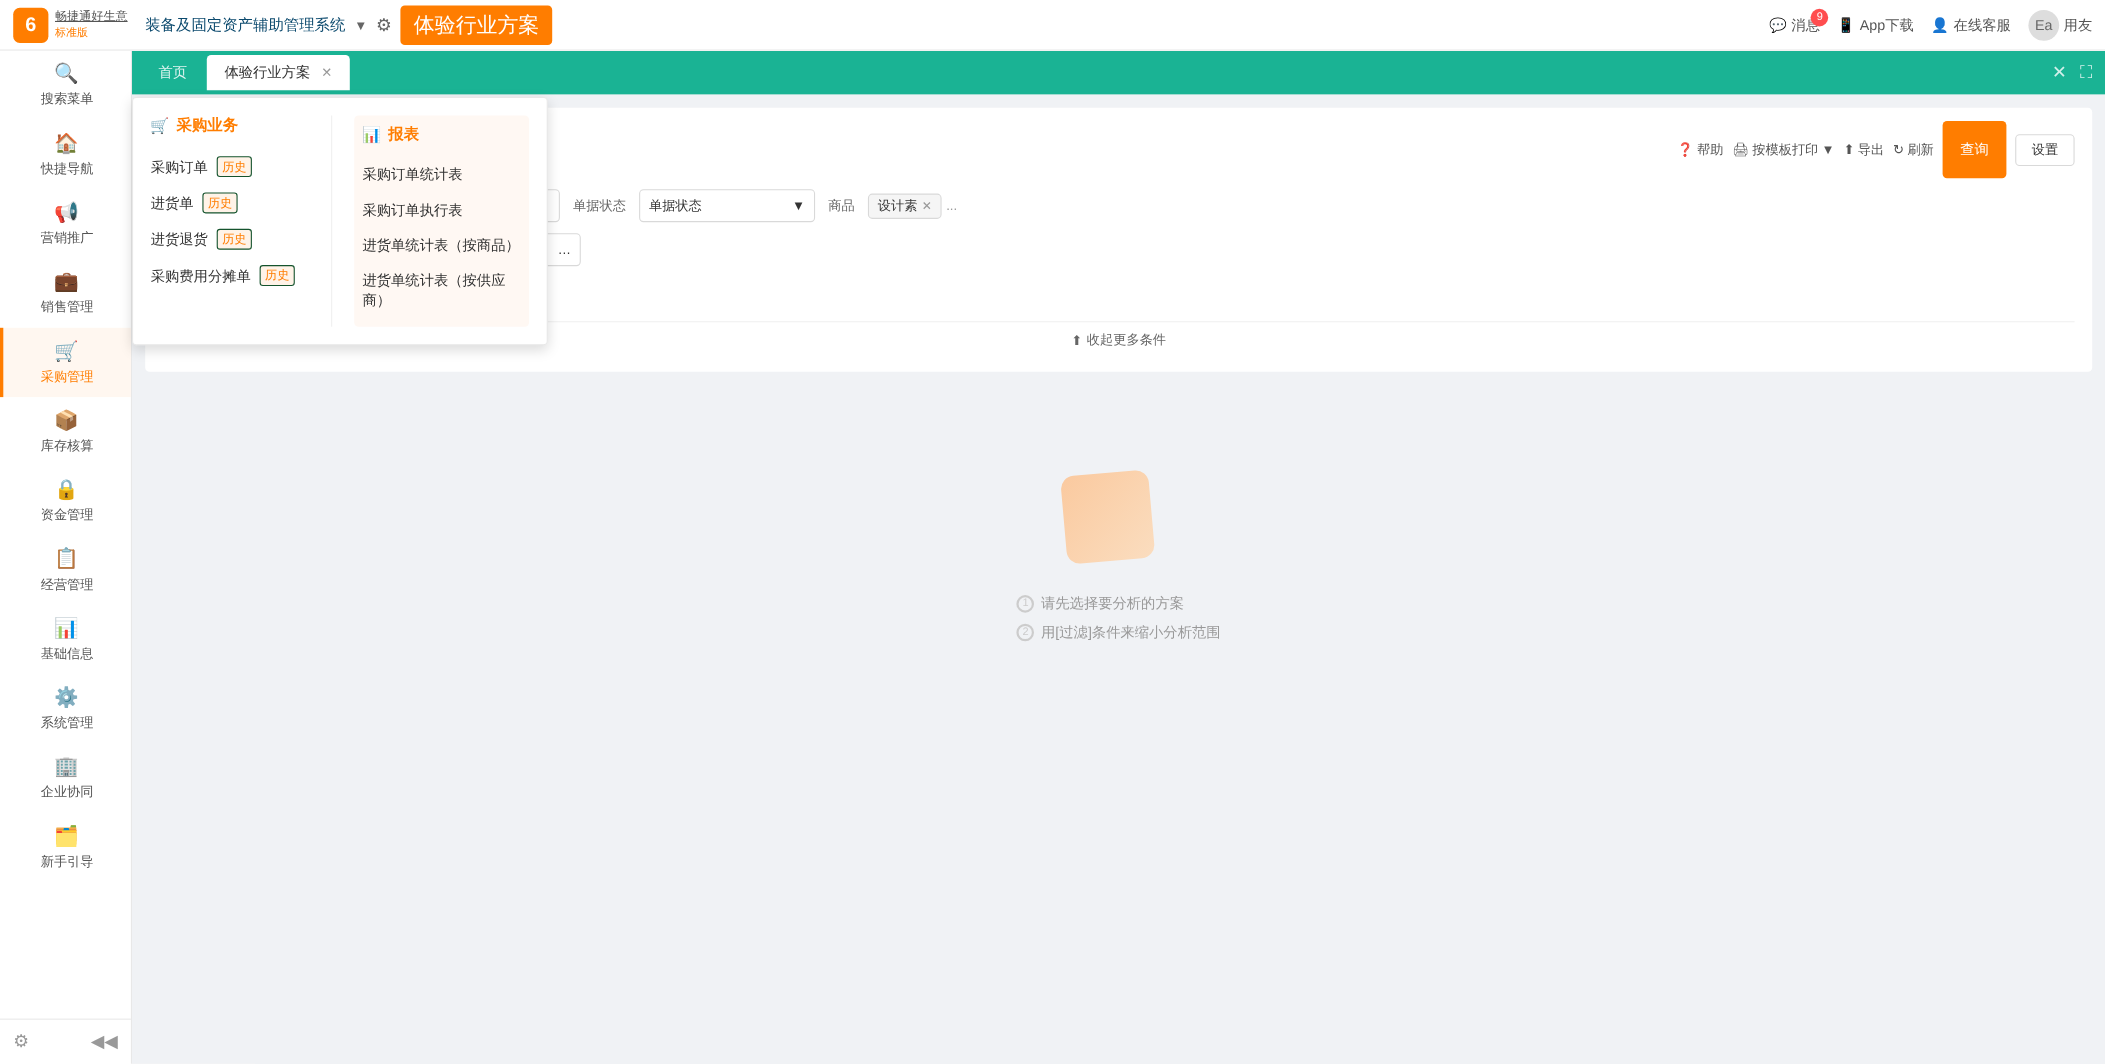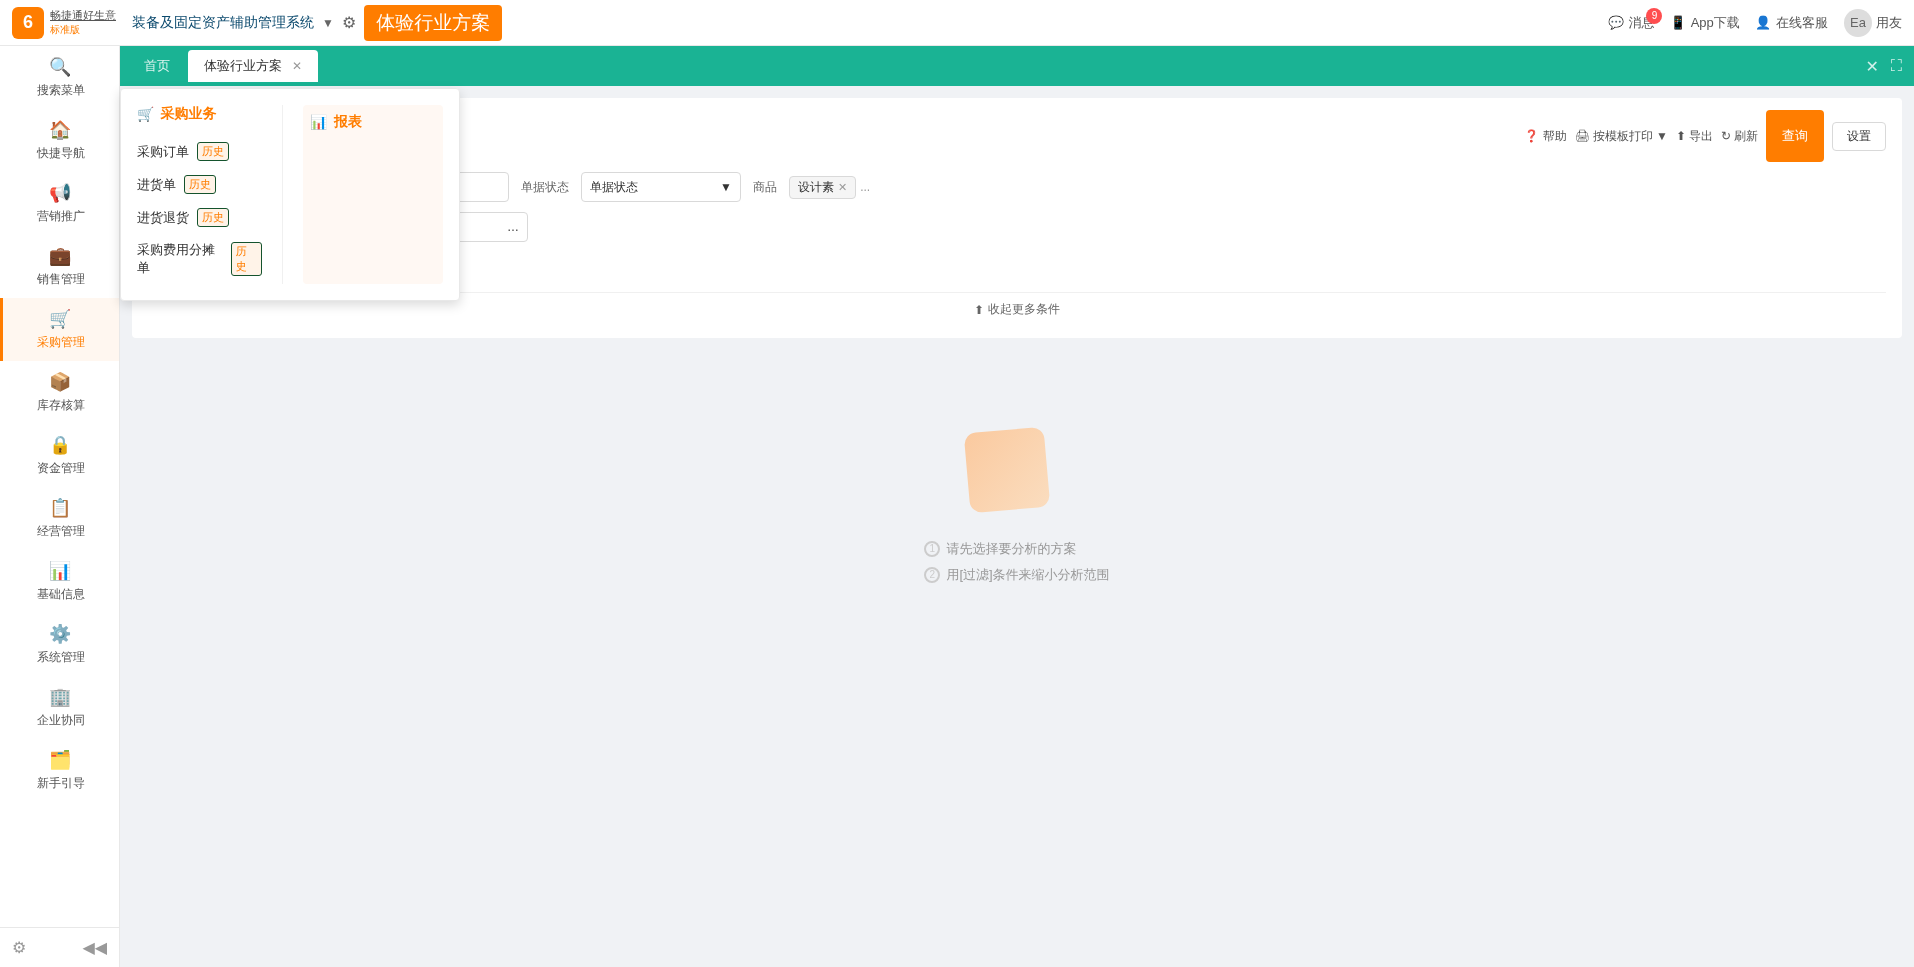--- a/index.html
+++ b/index.html
@@ -499,14 +499,28 @@
           <span class="history-badge">历史</span>
         </div>
       </div>
   </div>
   <div class="dropdown-divider"></div>
   <div class="dropdown-col highlight-col">
     <div class="dropdown-col-title">
       <span>📊</span>
       <span>报表</span>
     </div>
+    <div id="report-items-container">
+        <div class="dropdown-item">
+          <span>采购订单统计表</span>
+        </div>
+        <div class="dropdown-item">
+          <span>采购订单执行表</span>
+        </div>
+        <div class="dropdown-item">
+          <span>进货单统计表（按商品）</span>
+        </div>
+        <div class="dropdown-item">
+          <span>进货单统计表（按供应商）</span>
+        </div>
+      </div>
   </div>
 </div>
 
 </body></html>

